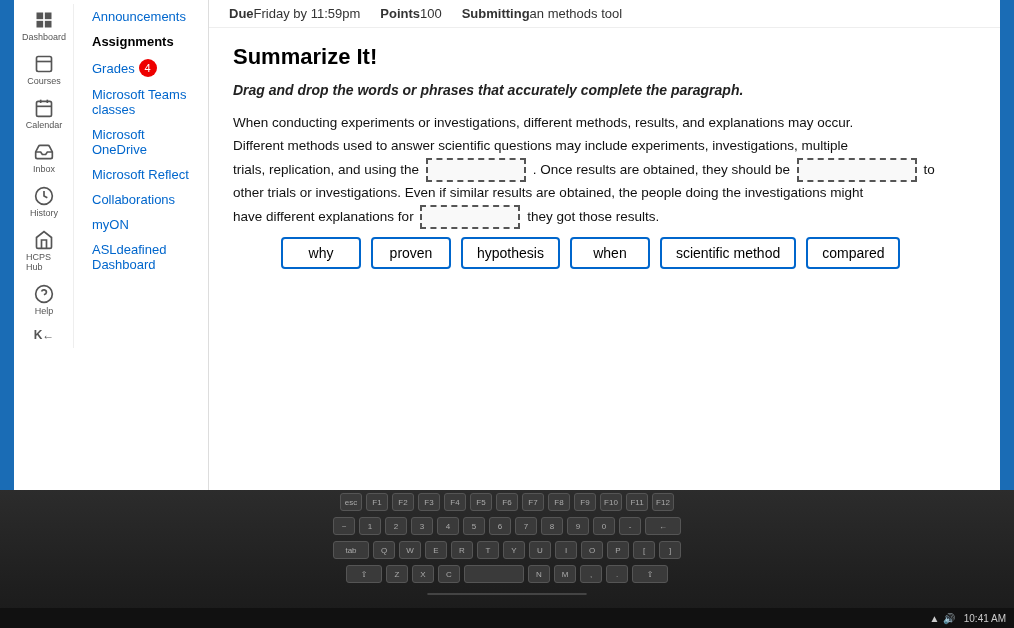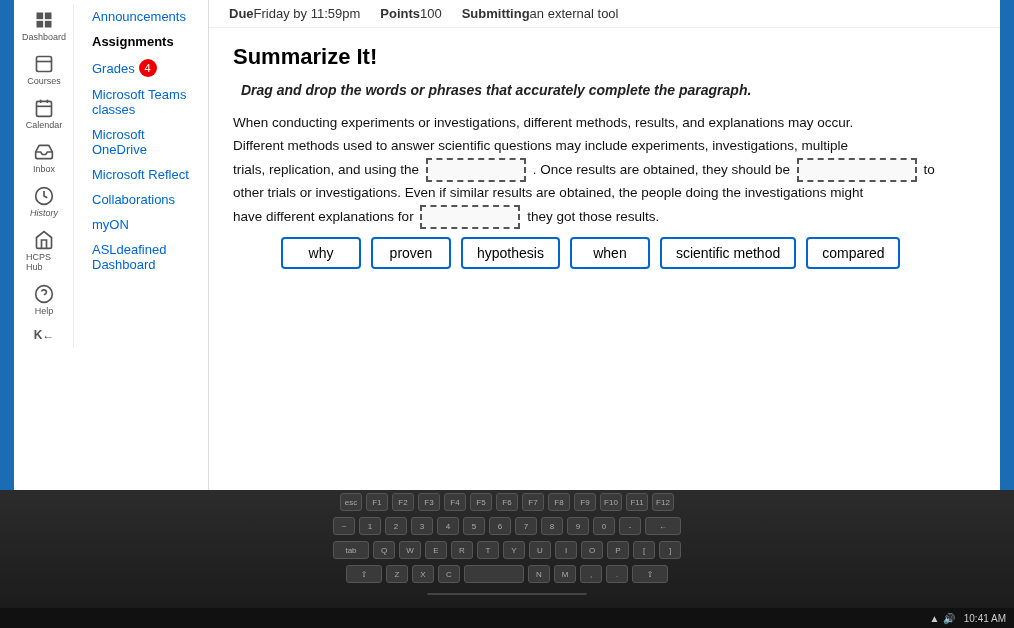--- a/index.html
+++ b/index.html
@@ -129,21 +129,20 @@
       margin-bottom: 12px;
       color: #000;
     }
 
     .instruction-text {
       font-style: italic;
       font-weight: bold;
       font-size: 14px;
       margin-bottom: 14px;
       color: #222;
-      margin-left: 8px;
     }
 
     .paragraph-text {
       font-size: 13.5px;
       line-height: 1.7;
       color: #111;
     }
 
     .blank-box {
       display: inline-block;
@@ -320,21 +319,21 @@
                 <polyline points="22 12 16 12 14 15 10 15 8 12 2 12"></polyline>
                 <path d="M5.45 5.11L2 12v6a2 2 0 002 2h16a2 2 0 002-2v-6l-3.45-6.89A2 2 0 0016.76 4H7.24a2 2 0 00-1.79 1.11z"></path>
               </svg>
             <span style="font-size:9px;">Inbox</span>
           </div>
           <div class="sidebar-icon-item">
             <svg width="20" height="20" viewBox="0 0 24 24" fill="none" stroke="#555" stroke-width="2">
                 <circle cx="12" cy="12" r="10"></circle>
                 <polyline points="12 6 12 12 16 14"></polyline>
               </svg>
-            <span style="font-size:9px;font-style:italic;">History</span>
+            <span style="font-size:9px;">History</span>
           </div>
           <div class="sidebar-icon-item">
             <svg width="20" height="20" viewBox="0 0 24 24" fill="none" stroke="#555" stroke-width="2">
                 <path d="M3 9l9-7 9 7v11a2 2 0 01-2 2H5a2 2 0 01-2-2z"></path>
                 <polyline points="9 22 9 12 15 12 15 22"></polyline>
               </svg>
             <span style="font-size:9px;">HCPS Hub</span>
           </div>
           <div class="sidebar-icon-item">
             <svg width="20" height="20" viewBox="0 0 24 24" fill="none" stroke="#555" stroke-width="2">
@@ -389,21 +388,21 @@
       <div class="top-bar-item">
         <span class="top-bar-label">Due</span>
         <span>Friday by 11:59pm</span>
       </div>
       <div class="top-bar-item">
         <span class="top-bar-label">Points</span>
         <span>100</span>
       </div>
       <div class="top-bar-item">
         <span class="top-bar-label">Submitting</span>
-        <span>an external tool</span>
+        <span>an methods tool</span>
       </div>
     </div>
 
     <div class="content-body">
       <h2 class="section-title">Summarize It!</h2>
 
       <p class="instruction-text">Drag and drop the words or phrases that accurately complete the paragraph.</p>
 
       <div class="paragraph-text">
         <span>When conducting experiments or investigations, different methods, results, and explanations may occur.</span><br>

